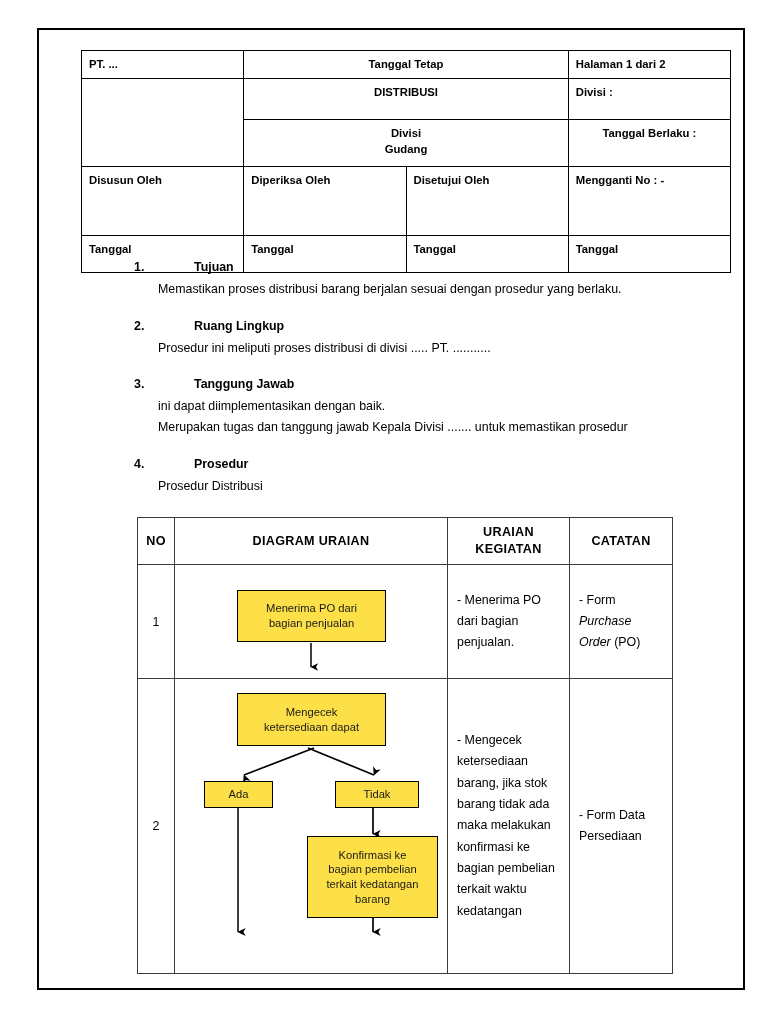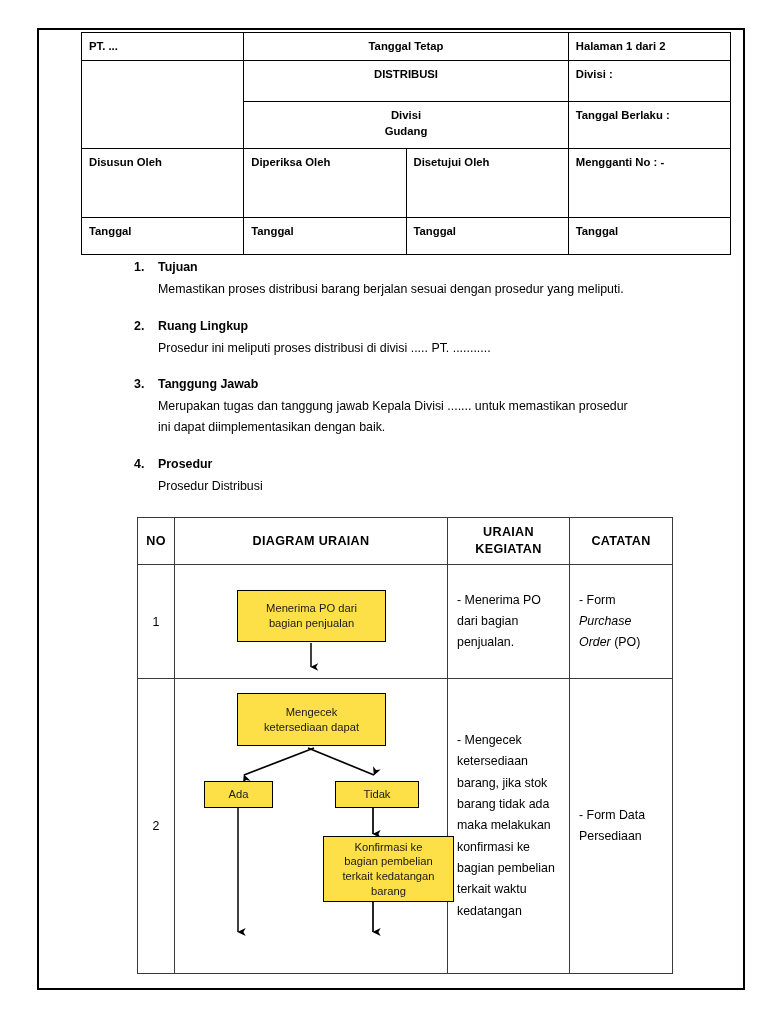--- a/index.html
+++ b/index.html
@@ -25,21 +25,21 @@
     height: 962px;
     border: 2px solid #000;
     box-sizing: border-box;
     background: #fff;
   }
 
   
   #header-table {
     position: absolute;
     left: 42px;
-    top: 2px;
+    top: 20px;
     width: 650px;
     border-collapse: collapse;
     table-layout: fixed;
     font-size: 11.3px;
     font-weight: bold;
   }
   #header-table td {
     border: 1px solid #000;
     padding: 5px 7px;
     vertical-align: top;
@@ -57,21 +57,21 @@
     font-size: 12.4px;
     line-height: 1.6;
   }
   .section { margin-bottom: 17px; }
   .sec-head {
     display: flex;
     font-weight: bold;
     margin-bottom: 2px;
   }
   .sec-num { width: 24px; flex: 0 0 24px; }
-  .sec-title { flex: 1; }
+  .sec-title { flex: 1; margin-left: 36px; }
   .sec-body {
     margin-left: 24px;
     font-weight: normal;
   }
   .sec-body p { margin: 0 0 1px 0; }
 
   
   #proc-table {
     position: absolute;
     left: 98px;
@@ -151,21 +151,21 @@
       <tr>
         <td rowspan="2" style="height:66px;"></td>
         <td colspan="2" class="hcell-center" style="height:30px;">DISTRIBUSI</td>
         <td style="height:30px;">Divisi :</td>
       </tr>
       <tr>
         <td colspan="2" class="hcell-center" style="height:36px;">
           <span>Divisi</span><br>
           <span>Gudang</span>
         </td>
-        <td style="height:36px;">Tanggal Berlaku :</td>
+        <td style="height:36px;text-align:center;">Tanggal Berlaku :</td>
       </tr>
       <tr>
         <td style="height:58px;width:177px;">Disusun Oleh</td>
         <td style="height:58px;width:162px;">Diperiksa Oleh</td>
         <td style="height:58px;width:148px;">Disetujui Oleh</td>
         <td style="height:58px;">Mengganti No : -</td>
       </tr>
       <tr>
         <td style="height:26px;">Tanggal</td>
         <td style="height:26px;">Tanggal</td>
@@ -176,42 +176,42 @@
   </table>
 
   <div id="sections">
 
     <div class="section">
       <div class="sec-head">
         <span class="sec-num">1.</span>
         <span class="sec-title">Tujuan</span>
       </div>
       <div class="sec-body">
-        <p>Memastikan proses distribusi barang berjalan sesuai dengan prosedur yang meliputi.</p>
+        <p>Memastikan proses distribusi barang berjalan sesuai dengan prosedur yang berlaku.</p>
       </div>
     </div>
 
     <div class="section">
       <div class="sec-head">
         <span class="sec-num">2.</span>
         <span class="sec-title">Ruang Lingkup</span>
       </div>
       <div class="sec-body">
         <p>Prosedur ini meliputi proses distribusi di divisi .....  PT. ...........</p>
       </div>
     </div>
 
     <div class="section">
       <div class="sec-head">
         <span class="sec-num">3.</span>
         <span class="sec-title">Tanggung Jawab</span>
       </div>
       <div class="sec-body">
+        <p>ini dapat diimplementasikan dengan baik.</p>
         <p>Merupakan tugas dan tanggung jawab Kepala Divisi ....... untuk memastikan prosedur</p>
-        <p>ini dapat diimplementasikan dengan baik.</p>
       </div>
     </div>
 
     <div class="section">
       <div class="sec-head">
         <span class="sec-num">4.</span>
         <span class="sec-title">Prosedur</span>
       </div>
       <div class="sec-body">
         <p>Prosedur Distribusi</p>
@@ -293,21 +293,21 @@
             </div>
 
             <div class="flow-box" style="left:29px; top:102px; width:69px; height:27px;">
               <span>Ada</span>
             </div>
 
             <div class="flow-box" style="left:160px; top:102px; width:84px; height:27px;">
               <span>Tidak</span>
             </div>
 
-            <div class="flow-box" style="left:148px; top:157px; width:131px; height:66px;">
+            <div class="flow-box" style="left:132px; top:157px; width:131px; height:82px;">
               <div>
                 <span>Konfirmasi ke</span><br>
                 <span>bagian pembelian</span><br>
                 <span>terkait kedatangan</span><br>
                 <span>barang</span>
               </div>
             </div>
           </div>
         </td>
         <td class="cell-text">- Mengecek ketersediaan barang, jika stok barang tidak ada maka melakukan konfirmasi ke bagian pembelian terkait waktu kedatangan</td>

